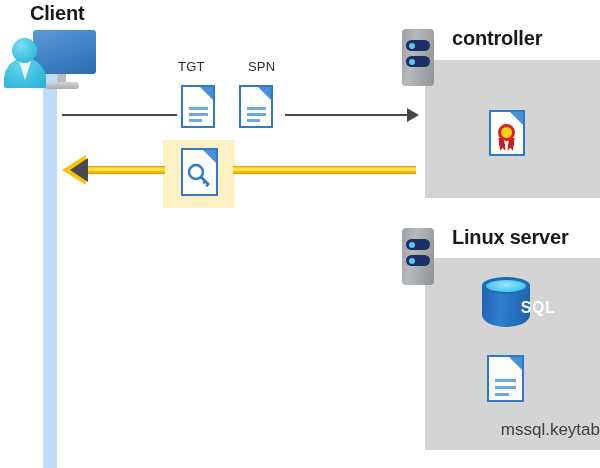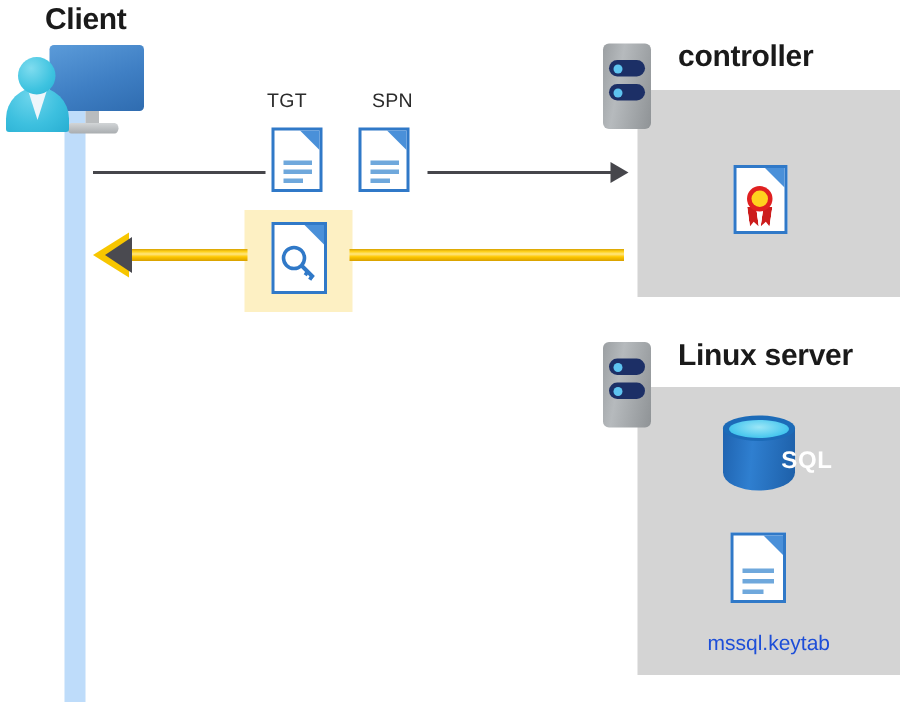--- a/index.html
+++ b/index.html
@@ -248,23 +248,23 @@
     color: #ffffff;
     font-size: 16px;
     font-weight: bold;
     letter-spacing: 0.5px;
     padding-left: 32px;
   }
 
   #keytab-caption {
     left: 425px; top: 420px;
     width: 175px;
-    text-align: center;
-    font-size: 14px;
-    color: #1d4ed8;
+    text-align: right;
+    font-size: 17px;
+    color: #404040;
   }
 </style>
 </head>
 <body>
 
 <div id="canvas">
 
   <div class="abs" id="client-lifeline"></div>
 
   <div class="abs title-bold" id="client-title">Client</div>

